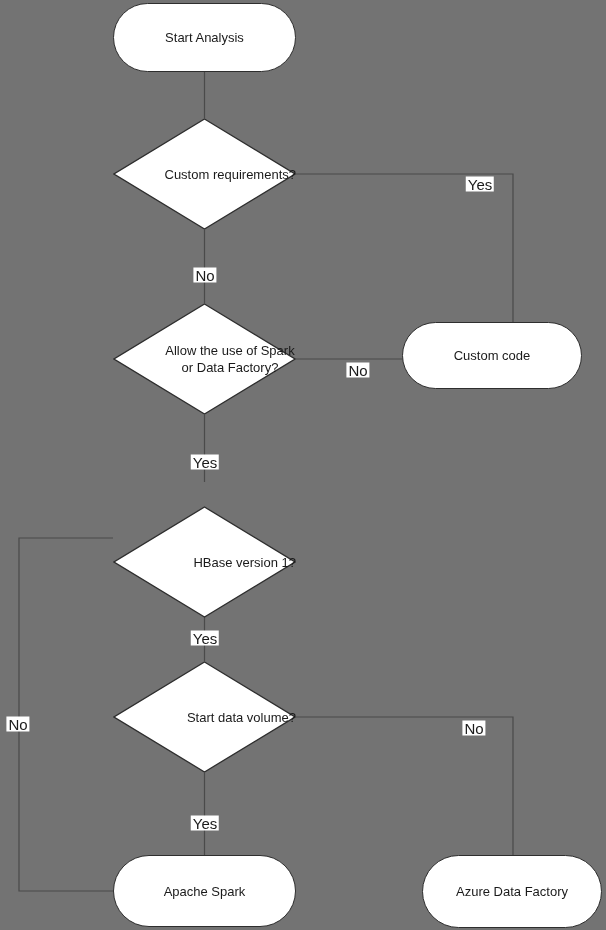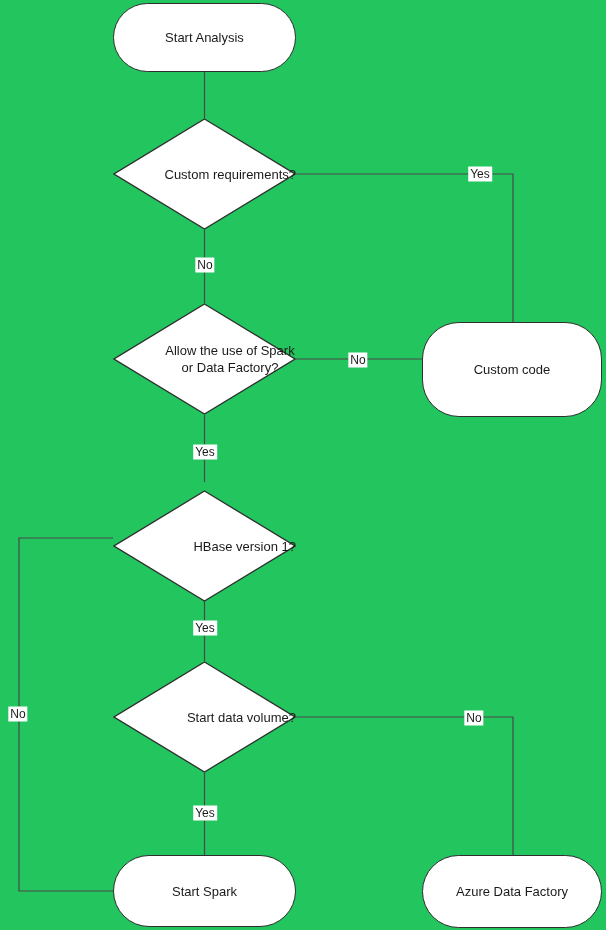--- a/index.html
+++ b/index.html
@@ -1,20 +1,20 @@
 <!DOCTYPE html>
 <html><head>
 <meta charset="utf-8">
 <style>
   html, body { margin: 0; padding: 0; background: #ffffff; }
   #canvas {
     position: relative;
     width: 606px;
     height: 930px;
-    background: #22c55e;
+    background: #737373;
     font-family: "Liberation Sans", sans-serif;
     color: #1a1a1a;
     overflow: hidden;
   }
   #edges {
     position: absolute;
     left: 0; top: 0;
     width: 606px; height: 930px;
     z-index: 0;
   }
@@ -50,30 +50,31 @@
     max-width: 132px;
   }
   .node-label { display: inline-block; }
   .w-narrow { max-width: 106px; margin-left: 41px; }
   .edge-label {
     position: absolute;
     z-index: 2;
     transform: translate(-50%, -50%);
     background: #ffffff;
     padding: 0 2px;
-    font-size: 12px;
+    font-size: 15px;
     line-height: 15px;
     white-space: nowrap;
+    margin-top: 10px;
   }
   
   #node-start            { left: 113px; top: 3px;   width: 183px; height: 69px; }
   #node-custom-req       { left: 113px; top: 118px; width: 183px; height: 112px; }
   #node-allow-spark-df   { left: 113px; top: 303px; width: 183px; height: 112px; }
-  #node-custom-code      { left: 422px; top: 322px; width: 180px; height: 95px; }
-  #node-hbase-v1         { left: 113px; top: 490px; width: 183px; height: 112px; }
+  #node-custom-code      { left: 402px; top: 322px; width: 180px; height: 67px; }
+  #node-hbase-v1         { left: 113px; top: 506px; width: 183px; height: 112px; }
   #node-large-volume     { left: 113px; top: 661px; width: 183px; height: 112px; }
   #node-apache-spark     { left: 113px; top: 855px; width: 183px; height: 72px; }
   #node-azure-df         { left: 422px; top: 855px; width: 180px; height: 73px; }
   
   #lbl-custom-req-yes { left: 480px; top: 174px; }
   #lbl-custom-req-no  { left: 205px; top: 265px; }
   #lbl-allow-no       { left: 358px; top: 360px; }
   #lbl-allow-yes      { left: 205px; top: 452px; }
   #lbl-hbase-no       { left: 18px;  top: 714px; }
   #lbl-hbase-yes      { left: 205px; top: 628px; }
@@ -127,21 +128,21 @@
   </div>
 
   <div id="node-large-volume" class="node decision">
     <svg width="183" height="112" viewBox="0 0 183 112">
       <polygon points="91.5,1 182,56 91.5,111 1,56" fill="#ffffff" stroke="#2e2e2e" stroke-width="1.3"></polygon>
     </svg>
     <span class="node-label">Start data volume?</span>
   </div>
 
   <div id="node-apache-spark" class="node terminator">
-    <span class="node-label">Start Spark</span>
+    <span class="node-label">Apache Spark</span>
   </div>
 
   <div id="node-azure-df" class="node terminator">
     <span class="node-label">Azure Data Factory</span>
   </div>
 
   <span id="lbl-custom-req-yes" class="edge-label">Yes</span>
   <span id="lbl-custom-req-no" class="edge-label">No</span>
   <span id="lbl-allow-no" class="edge-label">No</span>
   <span id="lbl-allow-yes" class="edge-label">Yes</span>

